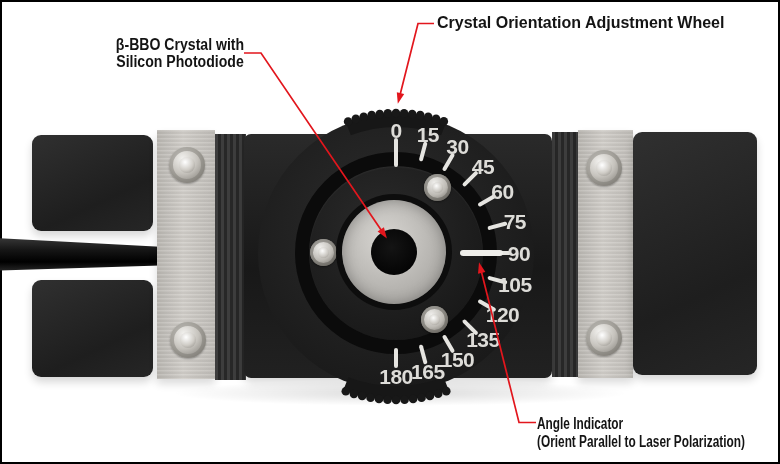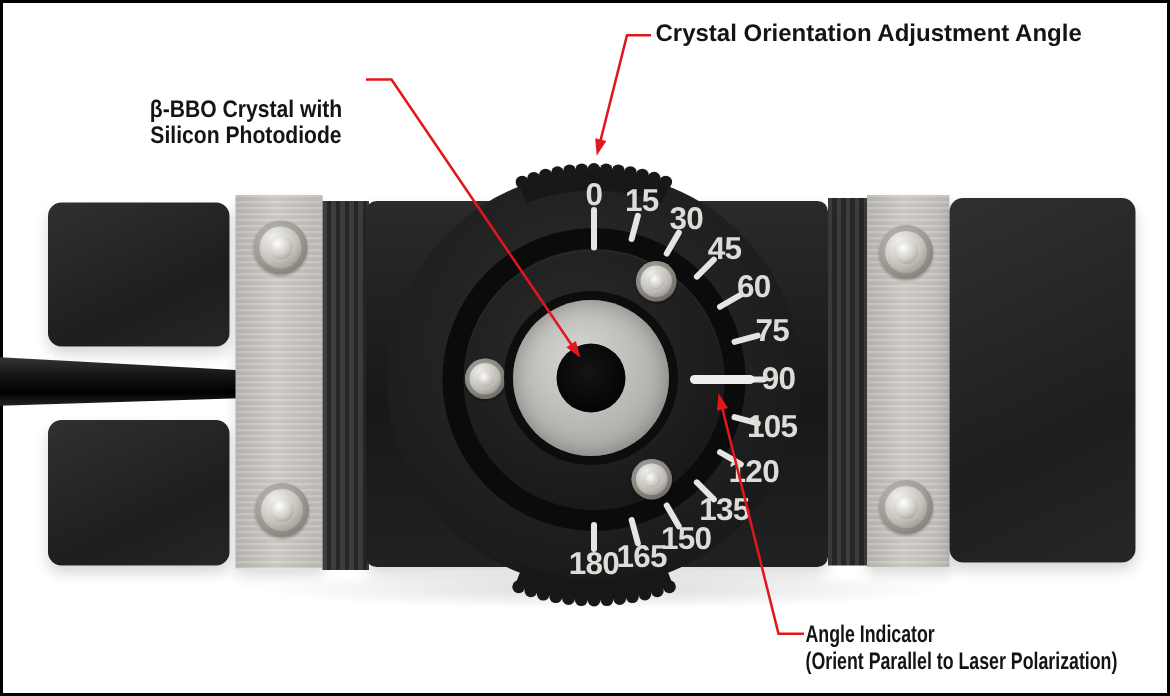--- a/index.html
+++ b/index.html
@@ -210,23 +210,23 @@
       <polygon class="redfill" points="397.8,103.8 396.8,92.2 404.2,94.0"></polygon>
 
       <polyline class="redline" points="244,53 261,53 383.5,233.5"></polyline>
       <polygon class="redfill" points="386.9,238.5 377.6,231.5 383.9,227.3"></polygon>
 
       <polyline class="redline" points="536,422.5 519,422.5 480.5,268"></polyline>
       <polygon class="redfill" points="479,262.2 485.4,272 478,273.8"></polygon>
     </g>
   </svg>
 
-  <div class="abs label" style="left:437px;top:14px;">Crystal Orientation Adjustment Angle</div>
-
-  <div class="abs label center" style="left:54px;top:36px;width:220px;margin-top:29px;">
+  <div class="abs label" style="left:437px;top:14px;">Crystal Orientation Adjustment Wheel</div>
+
+  <div class="abs label center" style="left:70px;top:36px;width:220px;">
     <div class="sq88">
       <div>β-BBO Crystal with</div>
       <div>Silicon Photodiode</div>
     </div>
   </div>
 
   <div class="abs label" style="left:537px;top:415px;">
     <div class="sq74">
       <div>Angle Indicator</div>
       <div>(Orient Parallel to Laser Polarization)</div>

